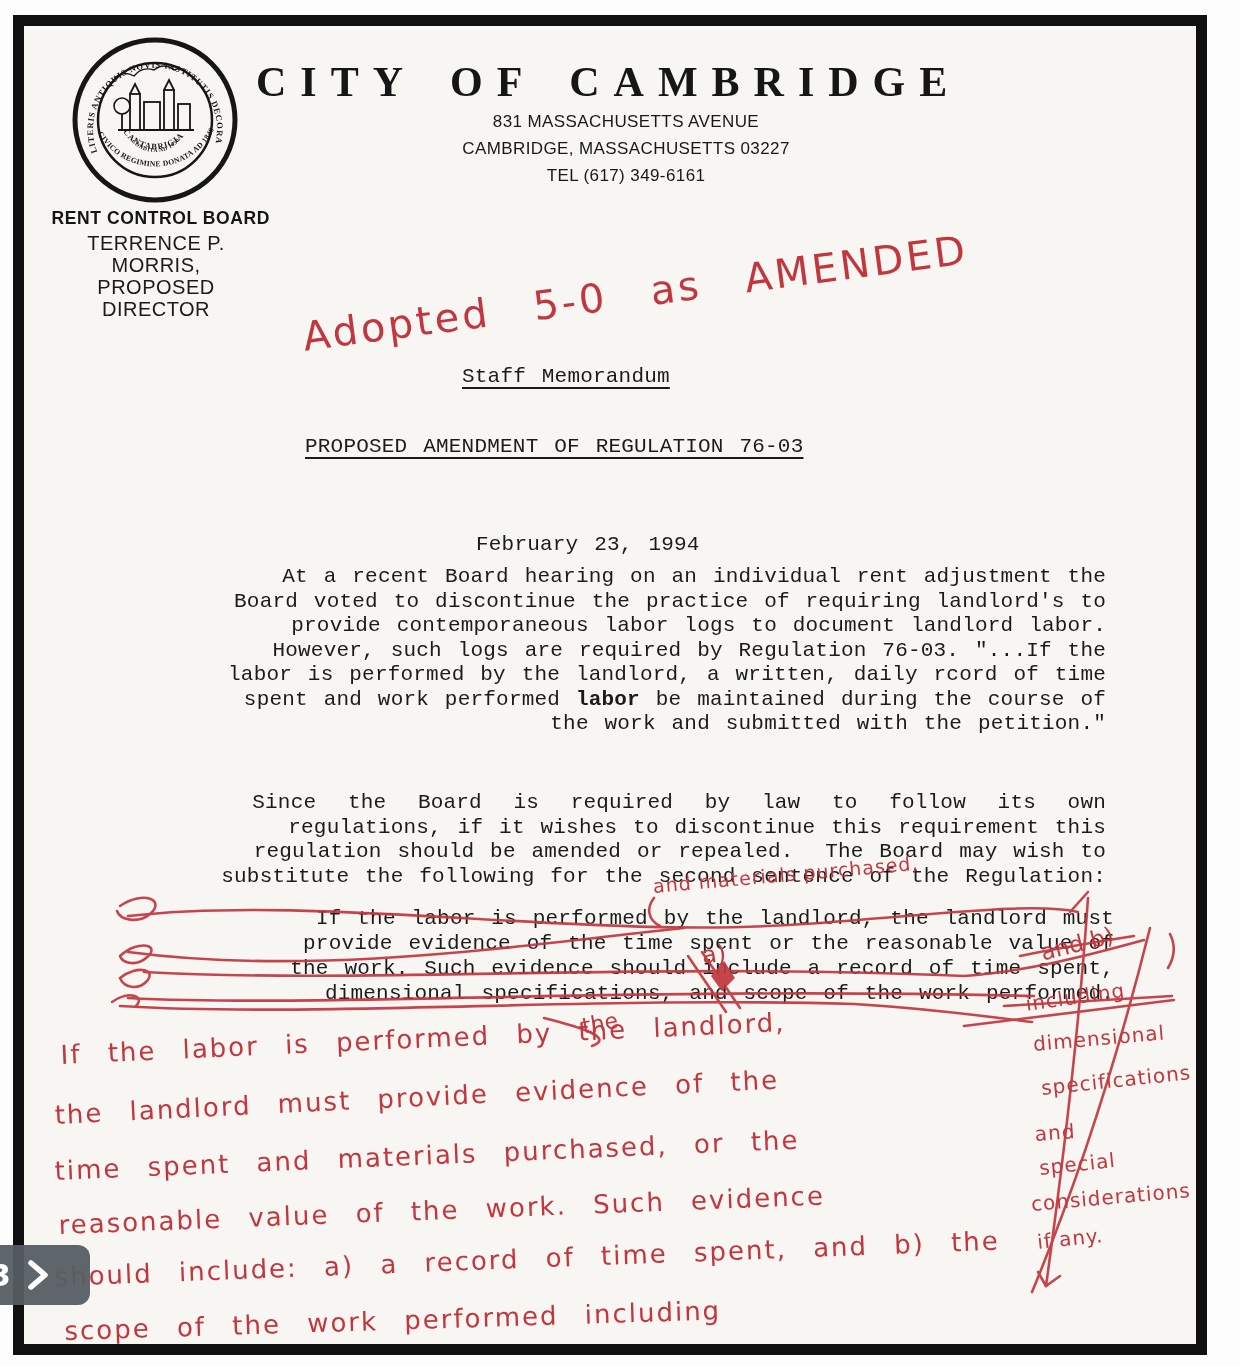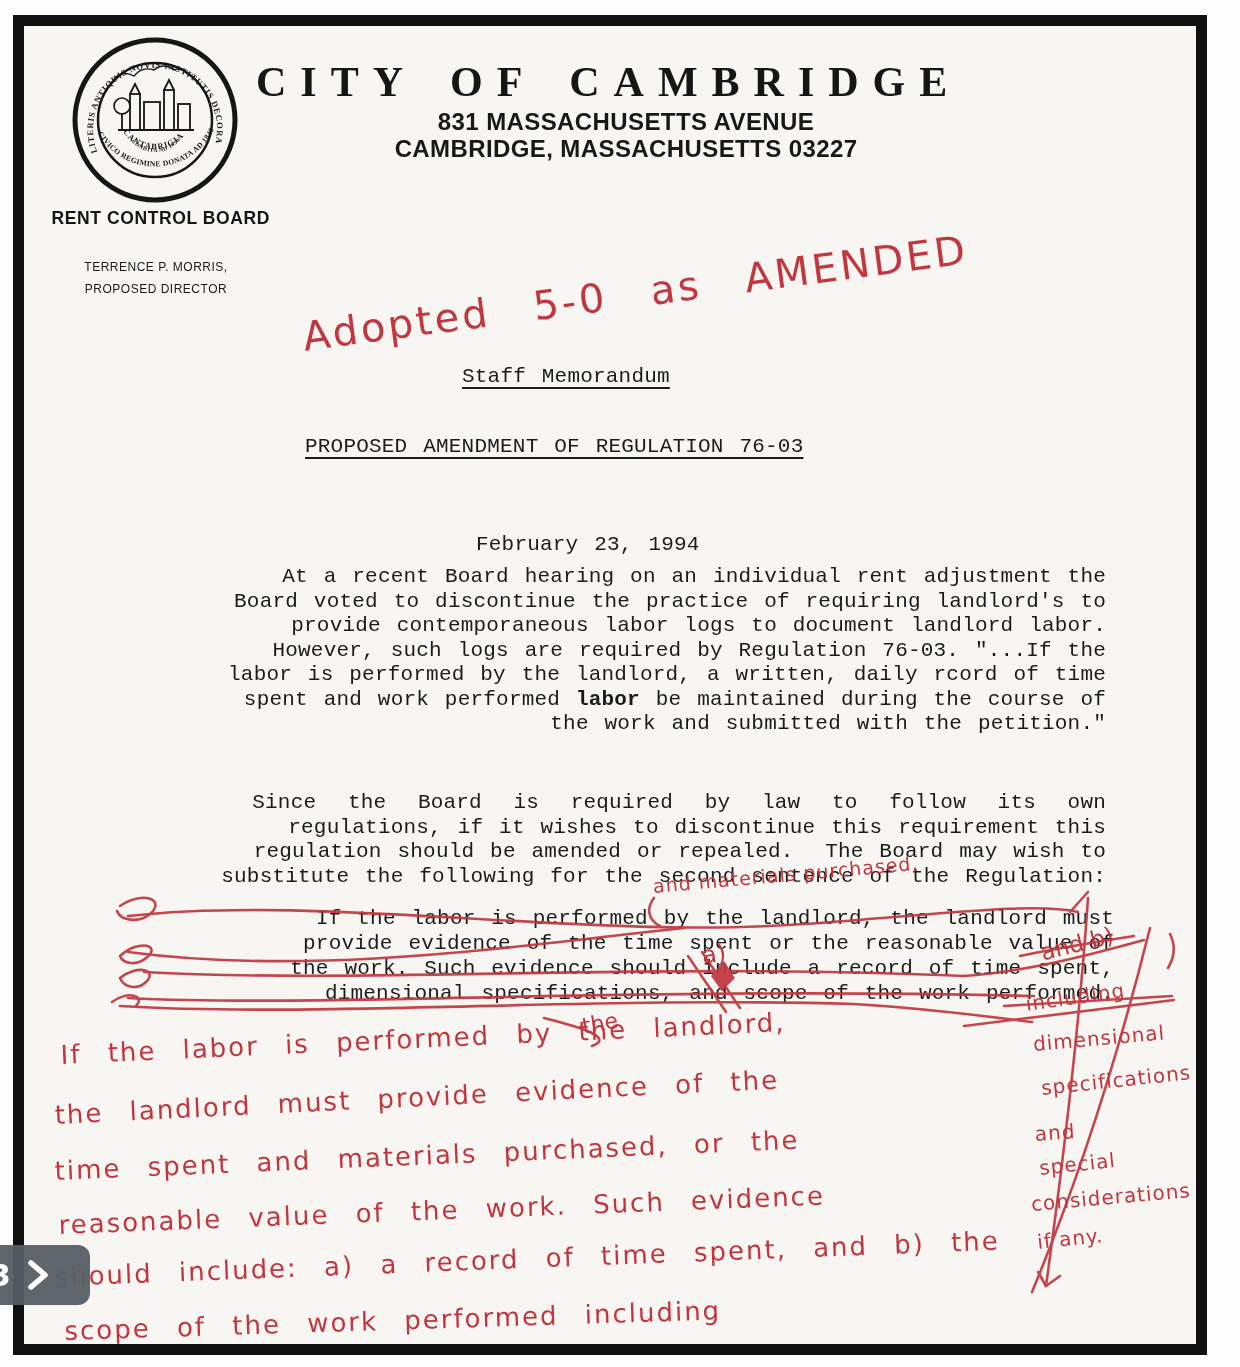--- a/index.html
+++ b/index.html
@@ -22,23 +22,23 @@
   .hand  { font-family:"DejaVu Sans", sans-serif; color:#c2373f; white-space:nowrap; }
   .typew {
     font-size:21px; line-height:24.5px; white-space:pre-wrap;
     letter-spacing:.2px; word-spacing:3px;
   }
   .uline { text-decoration:underline; text-underline-offset:5px; text-decoration-thickness:1.5px; }
   .city-title {
     font-size:42px; letter-spacing:14px; word-spacing:10px;
     color:#161616; font-weight:600; text-align:left; width:100%;
   }
-  .addr { font-size:24px; letter-spacing:.4px; color:#181818; line-height:27px; text-align:center; width:100%; font-weight:700; }
+  .addr { font-size:17px; letter-spacing:.4px; color:#181818; line-height:27px; text-align:center; width:100%; font-weight:400; }
   .dept { font-size:17.5px; font-weight:700; letter-spacing:.6px; color:#151515; text-align:right; width:100%; }
-  .dir  { font-size:12px; letter-spacing:.5px; color:#1a1a1a; text-align:center; width:100%; font-weight:500; line-height:22px;margin-top:24px; }
+  .dir  { font-size:20px; letter-spacing:.5px; color:#1a1a1a; text-align:center; width:100%; font-weight:500; line-height:22px; }
   .rot { transform-origin:left top; display:inline-block; }
   .margin-note { font-size:20px; letter-spacing:1px; }
   .rewrite { font-size:26px; letter-spacing:2px; word-spacing:16px; }
   .ink-svg { position:absolute; left:0; top:0; pointer-events:none; }
   .nav-pill {
     position:absolute; left:-34px; top:1245px; width:124px; height:60px;
     background:rgba(86,94,99,.95); border-radius:12px; z-index:40;
     display:flex; align-items:center; border:none; cursor:pointer;
   }
   .nav-pill .pagenum {
@@ -86,20 +86,21 @@
       <text font-family="Liberation Serif, serif" font-size="5.6" letter-spacing="0.5" fill="#161616" font-weight="700">
         <textPath href="#arcCond" startOffset="2">CONDITA AD 1630</textPath>
       </text>
     </svg>
 
     <div class="abs serif city-title" style="left:232px; top:32px; width:740px;">CITY OF CAMBRIDGE</div>
 
     <div class="abs sansh addr" style="left:232px; top:82px; width:740px;">
       <div>831 MASSACHUSETTS AVENUE</div>
       <div>CAMBRIDGE, MASSACHUSETTS 03227</div>
+      <div>TEL (617) 349-6161</div>
     </div>
 
     <div class="abs sansh dept" style="left:18px; top:182px; width:228px;">RENT CONTROL BOARD</div>
     <div class="abs sansh dir" style="left:18px; top:206px; width:228px;">
       <div>TERRENCE P. MORRIS,</div>
       <div>PROPOSED DIRECTOR</div>
     </div>
 
     <span class="abs hand rot" style="left:276px; top:288px; font-size:40px; letter-spacing:3px; word-spacing:28px; transform:rotate(-7.5deg);">Adopted 5-0 as AMENDED</span>
 

